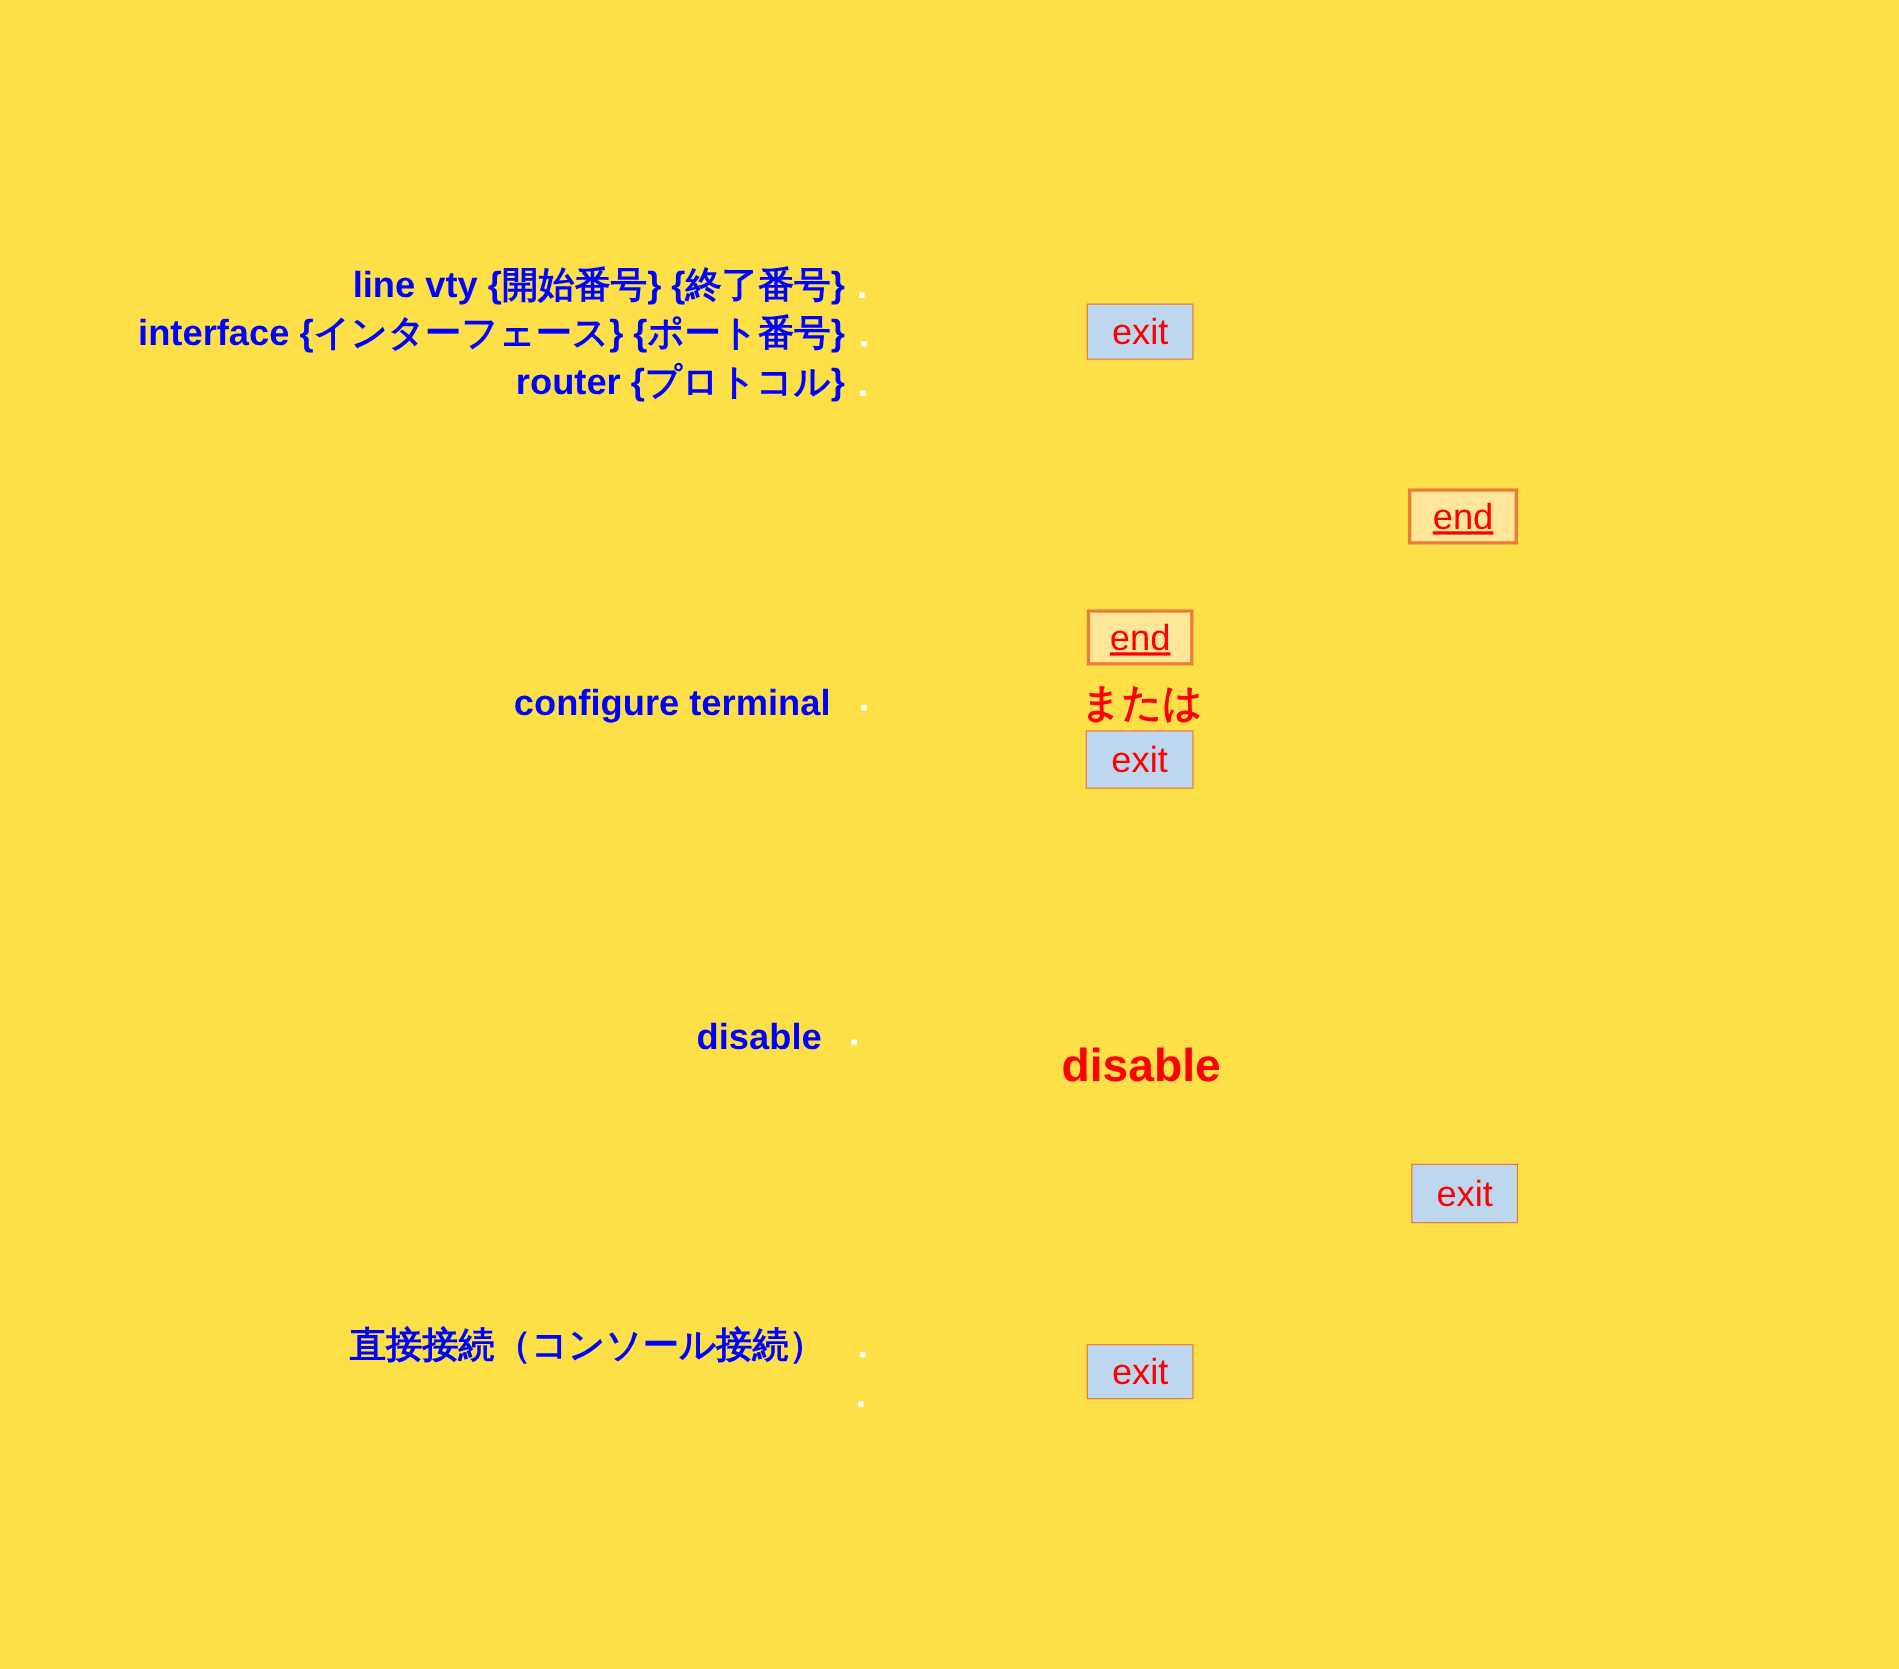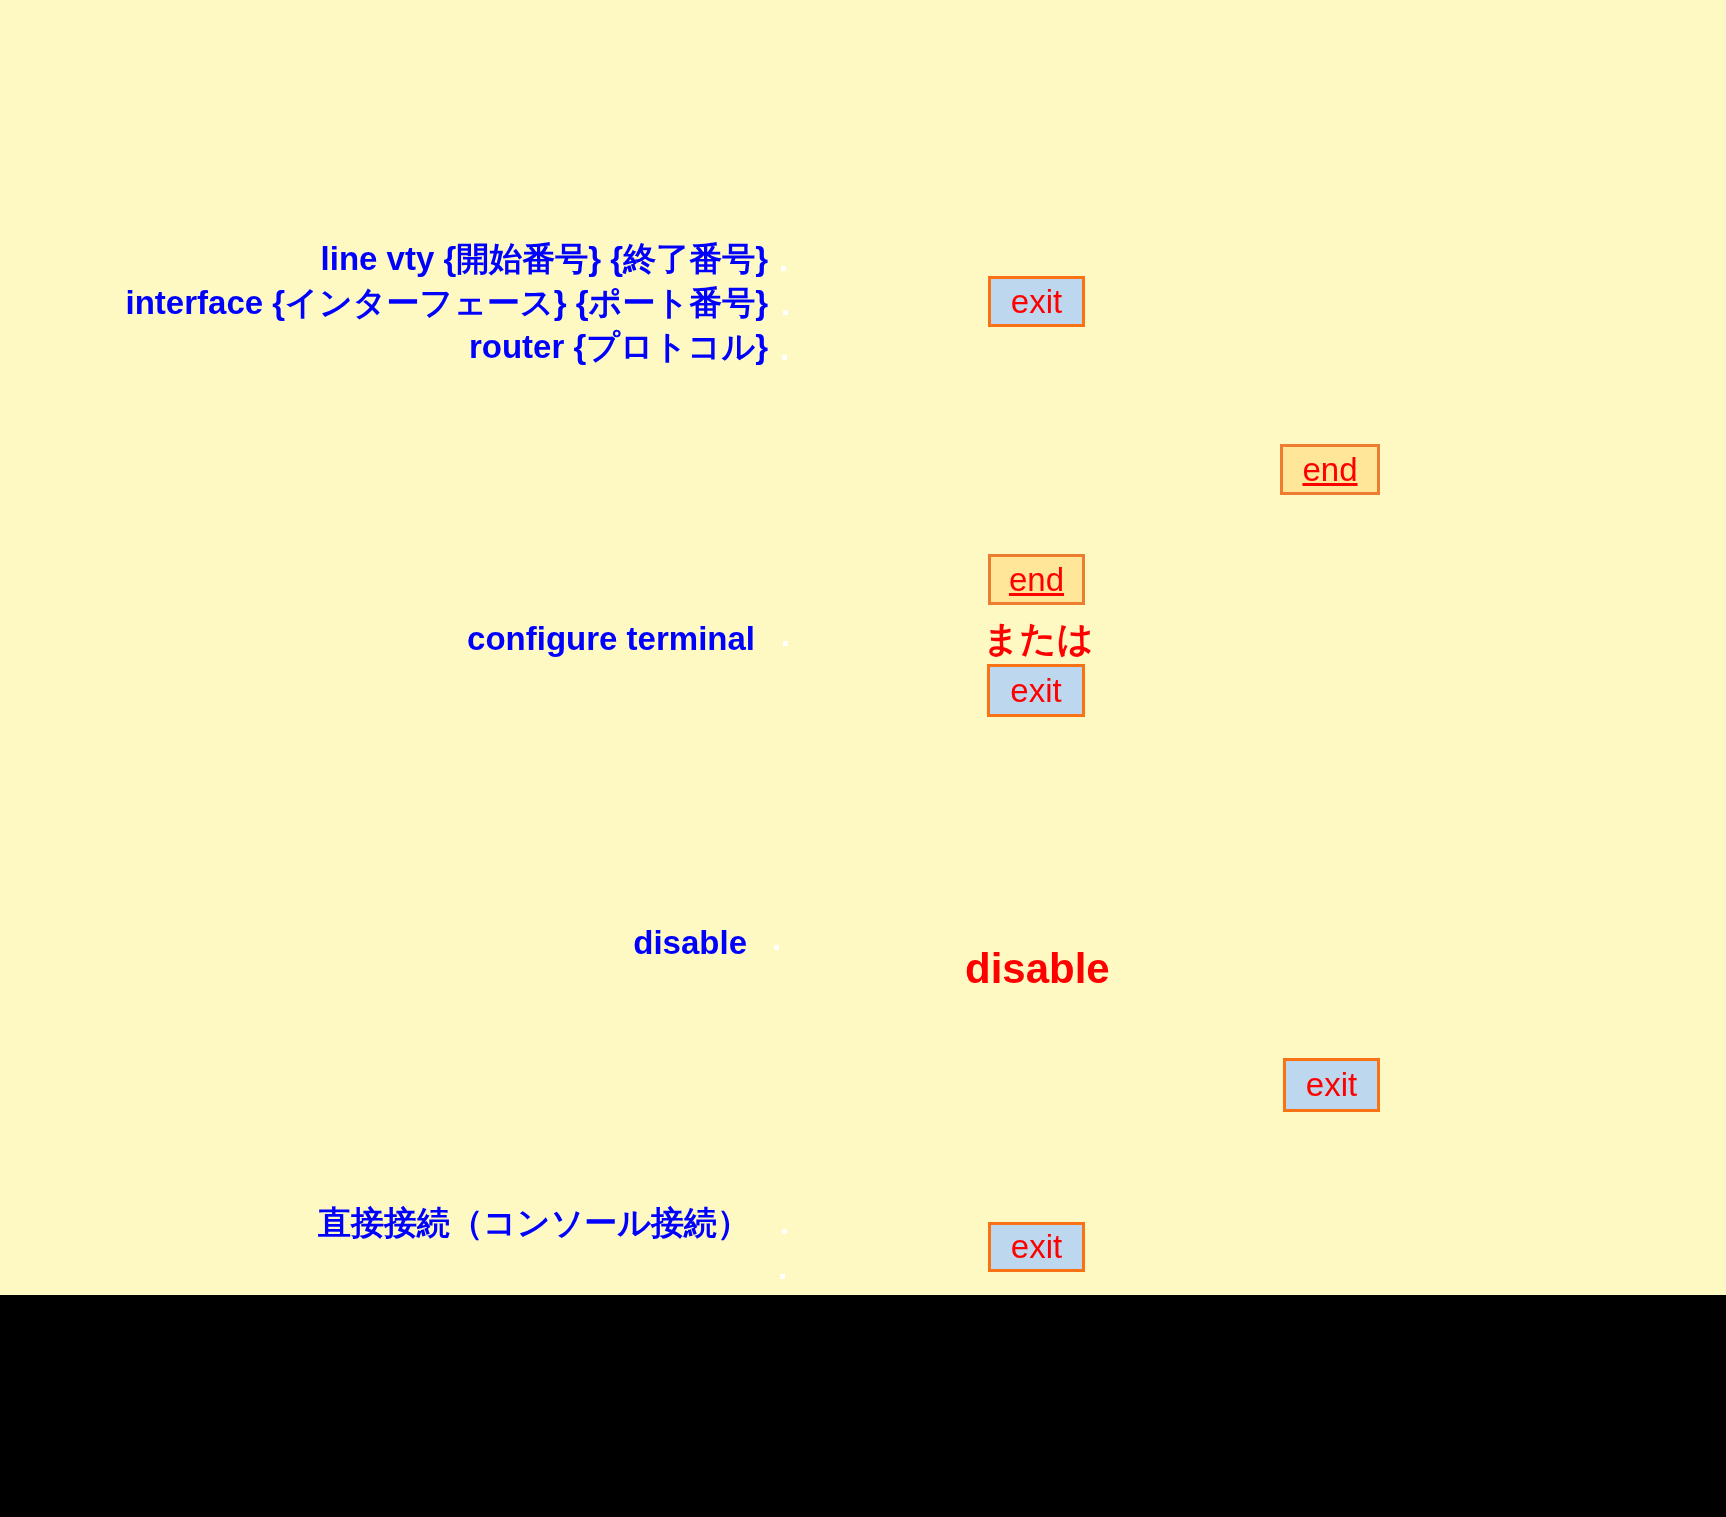--- a/index.html
+++ b/index.html
@@ -1,20 +1,20 @@
 <!DOCTYPE html>
 <html><head>
 <meta charset="utf-8">
 <style>
   html, body { margin: 0; padding: 0; background: #000000; }
   .canvas {
     position: relative;
     width: 1726px;
-    height: 1295px;
-    background: #fef9c3;
+    height: 1517px;
+    background: #fde047;
     overflow: hidden;
     font-family: "Liberation Sans", "DejaVu Sans", sans-serif;
   }
   .cmd {
     position: absolute;
     color: #0000FF;
     font-weight: bold;
     text-align: right;
     white-space: nowrap;
   }
@@ -28,21 +28,21 @@
   }
   .box {
     position: absolute;
     display: flex;
     align-items: center;
     justify-content: center;
     color: #FF0000;
     font-size: 33px;
     box-sizing: border-box;
   }
-  .exit-box { background: #BDD7EE; border: 3px solid #f97316; }
+  .exit-box { background: #BDD7EE; border: 1px solid #f97316; }
   .end-box  { background: #FFE699; border: 3px solid #ED7D31; text-decoration: underline; }
   .dot {
     position: absolute;
     width: 5px;
     height: 5px;
     background: #FFFFFF;
     border-radius: 1px;
   }
 </style>
 </head>

